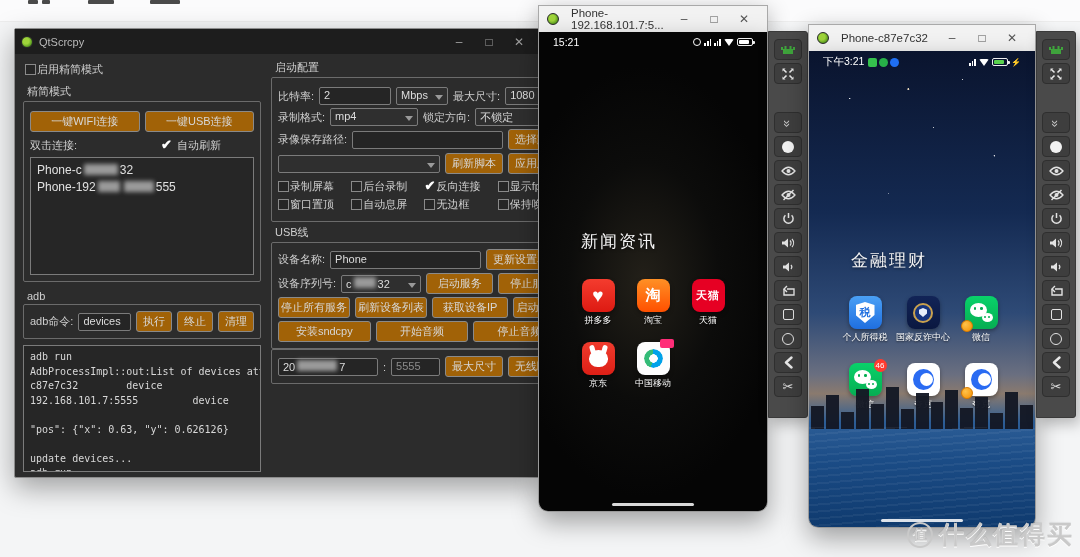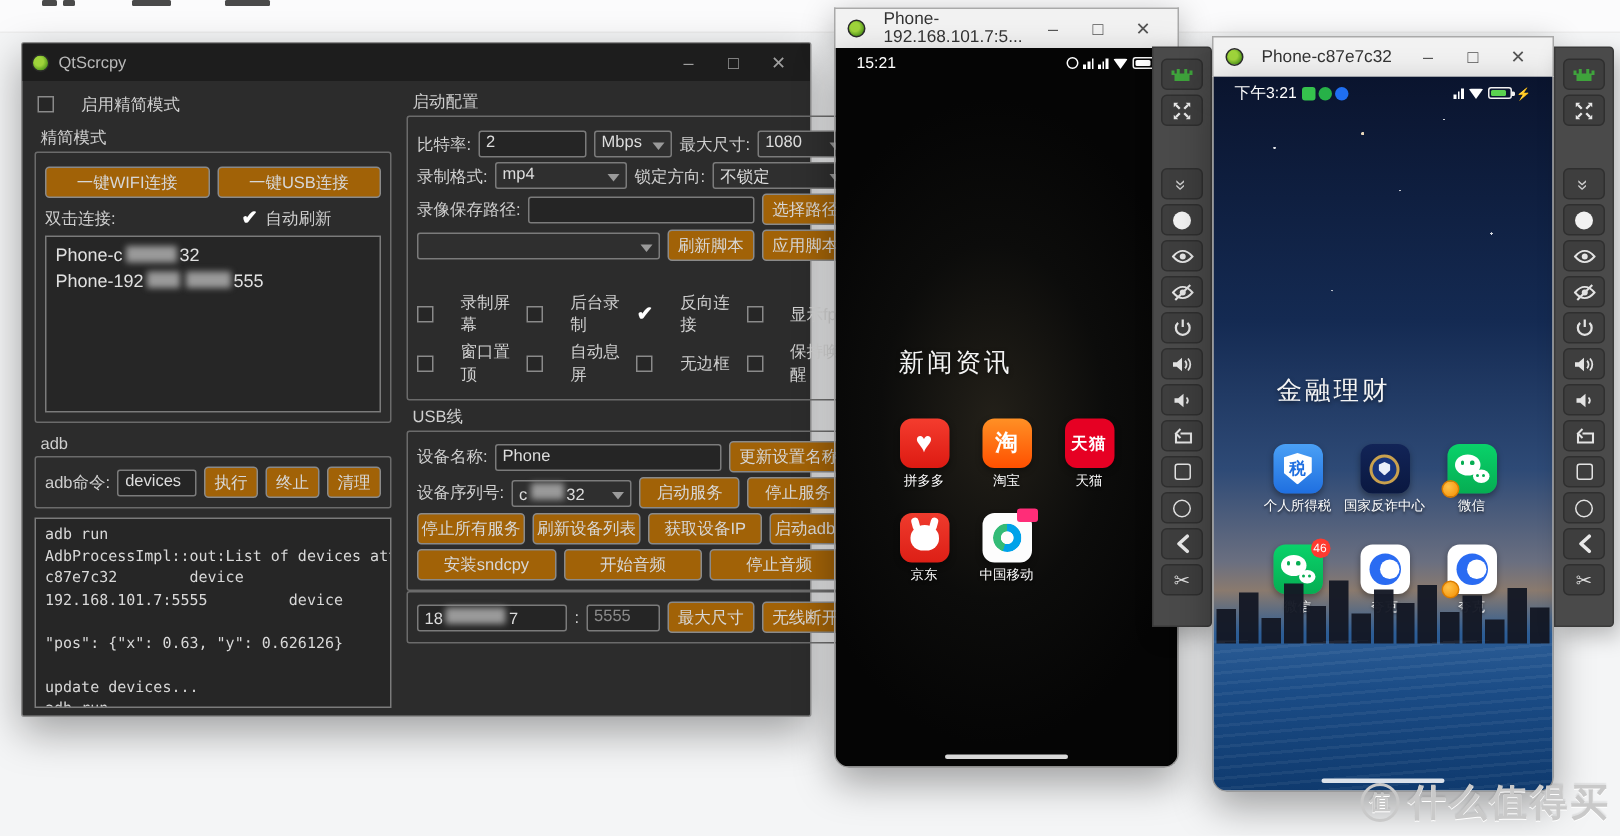--- a/index.html
+++ b/index.html
@@ -21,21 +21,21 @@
   .app-dot { width:12px; height:12px; border-radius:50%; background:radial-gradient(circle at 40% 40%, #9fd43b 0 35%, #5a9e1f 70%); border:1px solid #2a2a2a; margin-right:6px; }
   #qts .titlebar .t { flex:1; font-size:11px; }
   #qts .win-btn { color:#9f9f9f; }
   #qts .body { display:flex; gap:10px; padding:6px 8px; height:424px; }
   .col-l { width:238px; display:flex; flex-direction:column; }
   .col-r { flex:1; display:flex; flex-direction:column; }
 
   .gbox { border:1px solid #6b6b6b; border-radius:2px; padding:6px; }
   .glabel { margin:3px 0 2px 4px; color:#cfcfcf; }
 
-  .cbrow { display:flex; align-items:center; gap:18px; }
+  .cbrow { display:flex; align-items:center; gap:1px; }
   .cb { width:11px; height:11px; border:1px solid #8a8a8a; background:#262626; display:inline-flex; align-items:center; justify-content:center; flex:none; position:relative; }
   .cb .mark { display:none; color:#fff; font-weight:bold; font-size:13px; line-height:1; position:absolute; top:-3px; left:-1px; }
   .cb.checked { border-color:transparent; background:transparent; }
   .cb.checked .mark { display:block; }
 
   .btn { background:#a16207; border:1px solid #8a8a8a; border-radius:3px; color:#d7d7d7; font-size:11px; text-align:center; padding:2px 6px; white-space:nowrap; }
   .inp { background:#252525; border:1px solid #7b7b7b; border-radius:2px; color:#ddd; font-size:11px; padding:1px 4px; height:18px; }
   .sel { background:#2f2f2f; border:1px solid #7b7b7b; border-radius:2px; color:#ddd; font-size:11px; padding:1px 14px 1px 4px; height:18px; position:relative; }
   .sel:after { content:""; position:absolute; right:4px; top:7px; border-left:4px solid transparent; border-right:4px solid transparent; border-top:5px solid #9a9a9a; }
   .row { display:flex; align-items:center; gap:5px; margin:3px 0; }
@@ -237,21 +237,21 @@
         <div class="row">
           <span>录像保存路径:</span>
           <span class="inp" style="flex:1"></span>
           <span class="btn">选择路径</span>
         </div>
         <div class="row">
           <span class="sel" style="flex:1"></span>
           <span class="btn">刷新脚本</span>
           <span class="btn">应用脚本</span>
         </div>
-        <div class="row" style="margin-top:20px">
+        <div class="row" style="margin-top:5px">
           <span class="cbrow" style="flex:1">
               <span class="cb"></span>
               <span>录制屏幕</span>
             </span>
           <span class="cbrow" style="flex:1">
               <span class="cb"></span>
               <span>后台录制</span>
             </span>
           <span class="cbrow" style="flex:1">
               <span class="cb checked">
@@ -305,32 +305,32 @@
         </div>
         <div class="row" style="margin-bottom:0">
           <span class="btn" style="flex:1">安装sndcpy</span>
           <span class="btn" style="flex:1">开始音频</span>
           <span class="btn" style="flex:1">停止音频</span>
         </div>
       </div>
 
       <div class="gbox">
         <div class="row" style="margin:0">
-          <span class="inp" style="width:100px"><span>18</span><span class="redact" style="width:40px"></span><span>7</span></span>
+          <span class="inp" style="width:100px"><span>20</span><span class="redact" style="width:40px"></span><span>7</span></span>
           <span>:</span>
           <span class="inp" style="flex:1;color:#8b8b8b">5555</span>
           <span class="btn">最大尺寸</span>
           <span class="btn">无线断开</span>
         </div>
       </div>
     </div>
   </div>
 </div>
 
-<div class="pwin" id="p1" style="left:556px;top:5px;width:230px">
+<div class="pwin" id="p1" style="left:538px;top:5px;width:230px">
   <div class="ptitle">
     <span class="app-dot"></span>
     <span class="t">Phone-192.168.101.7:5...</span>
     <span class="win-btns">
       <span class="win-btn">–</span>
       <span class="win-btn">□</span>
       <span class="win-btn">✕</span>
     </span>
   </div>
   <div class="pscreen" style="height:480px">

